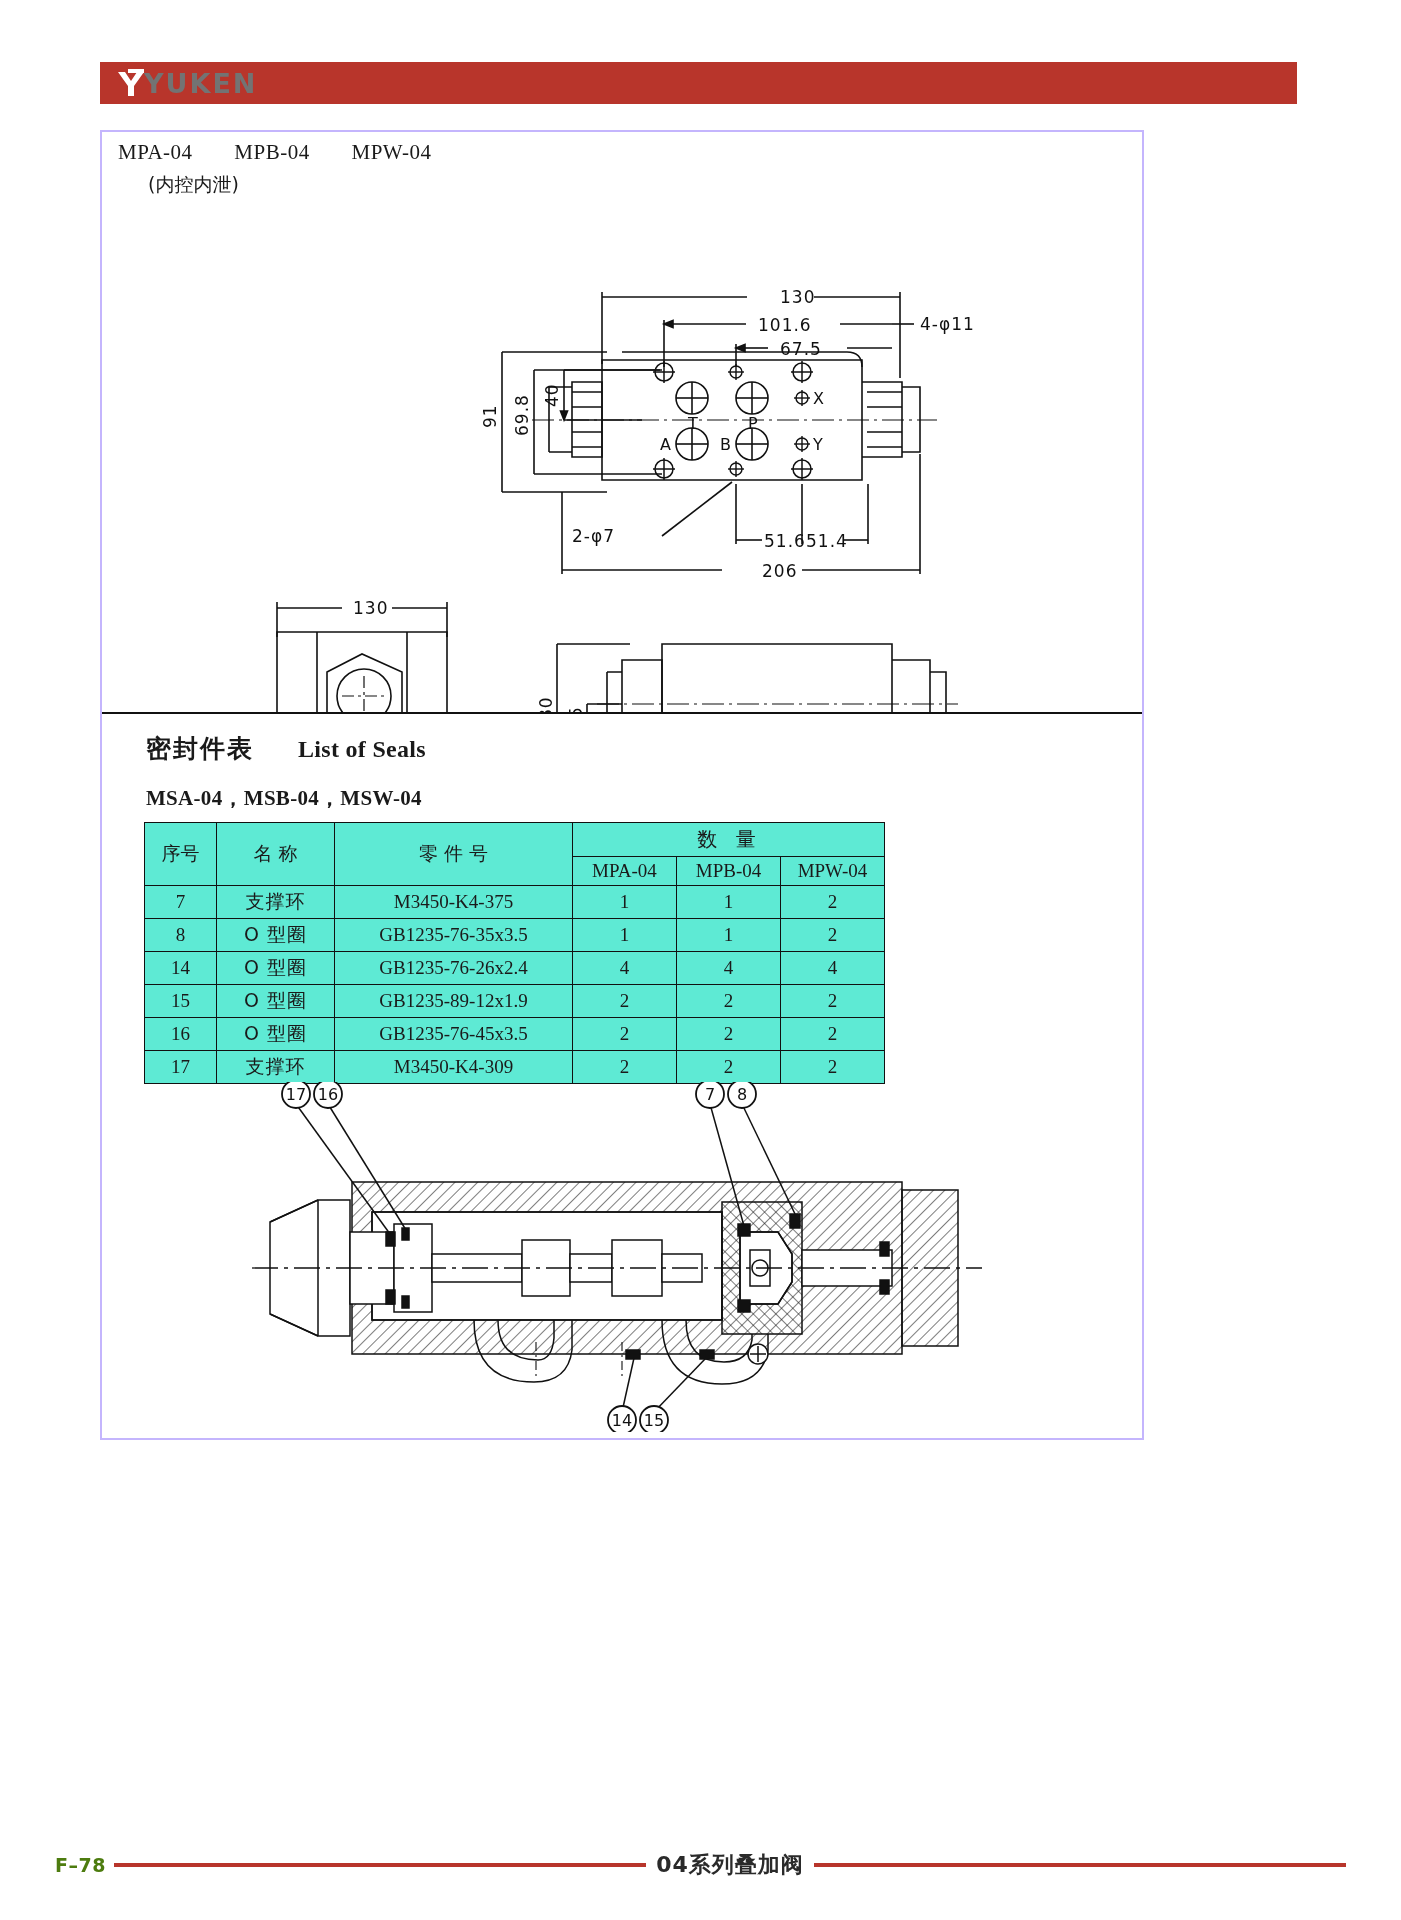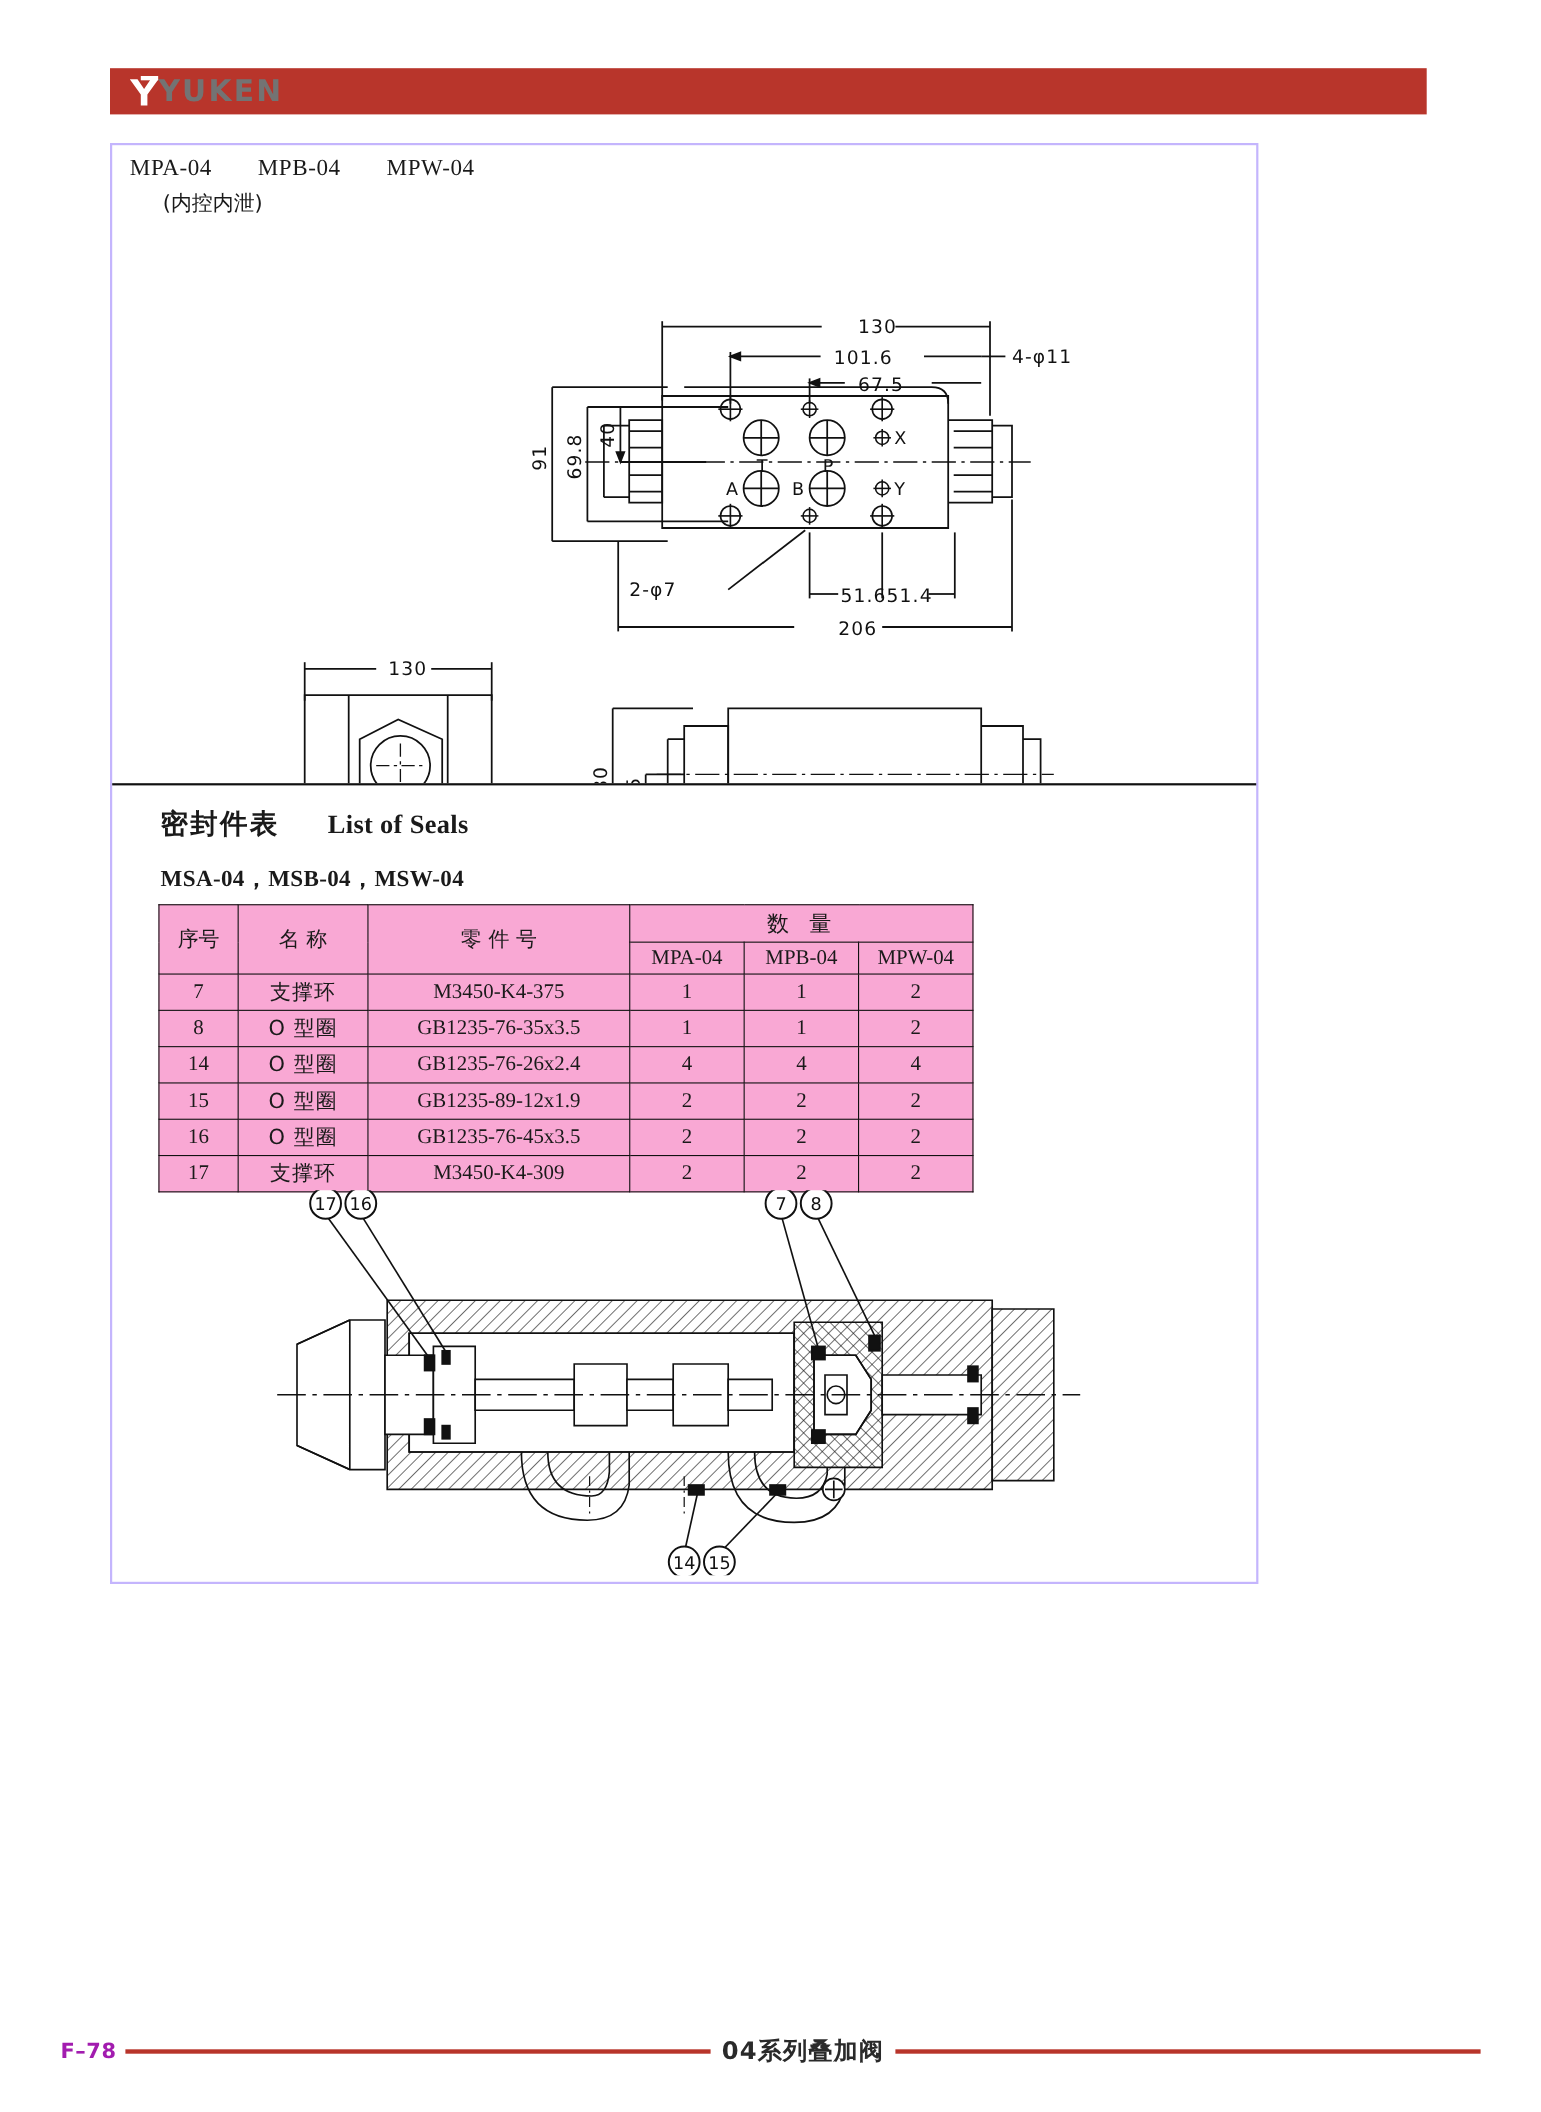--- a/index.html
+++ b/index.html
@@ -131,21 +131,21 @@
     letter-spacing: 0.3px;
   }
 
   
   table.seals-table {
     position: absolute;
     left: 42px;
     top: 690px;
     border-collapse: collapse;
     font-size: 19px;
-    background: #f9a8d4;
+    background: #5eead4;
   }
   table.seals-table td, table.seals-table th {
     border: 1.5px solid #111;
     text-align: center;
     font-weight: normal;
     padding: 3px 4px;
     height: 28px;
     box-sizing: border-box;
   }
   table.seals-table th {
@@ -187,21 +187,21 @@
     top: 1845px;
     width: 1401px;
     height: 40px;
     display: flex;
     align-items: center;
   }
   .footer-page {
     font-family: "DejaVu Sans", sans-serif;
     font-size: 19px;
     font-weight: 600;
-    color: #a21caf;
+    color: #4d7c0f;
     margin-left: 55px;
     margin-right: 8px;
     letter-spacing: 0.5px;
   }
   .footer-rule {
     height: 4px;
     background: #b8352b;
     flex: 1 1 auto;
   }
   .footer-title {

